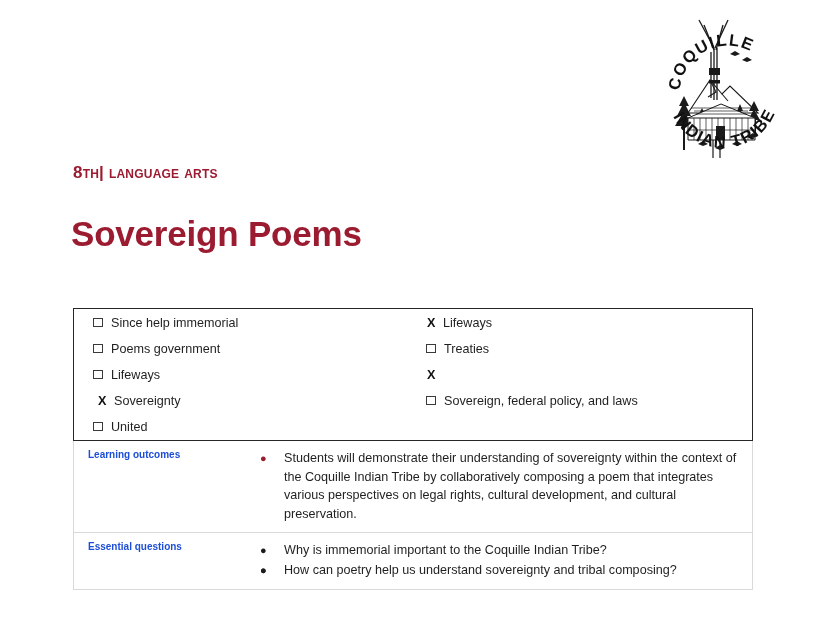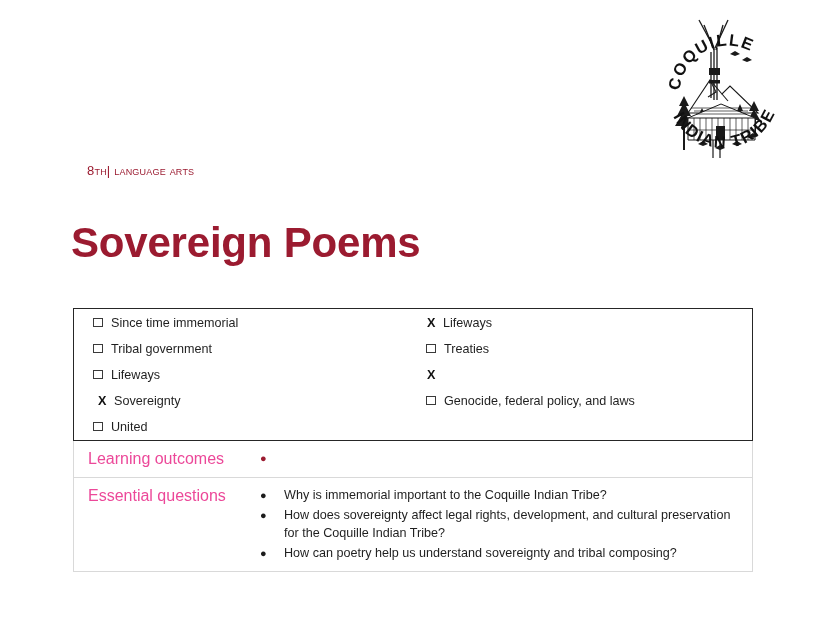--- a/index.html
+++ b/index.html
@@ -29,35 +29,35 @@
     top: 8px;
     left: 658px;
     width: 130px;
     height: 155px;
   }
   .logo-wrap svg { display: block; }
 
   
   .course-line {
     position: absolute;
-    left: 87px;
+    left: 73px;
     top: 163px;
-    font-size: 13px;
-    font-weight: normal;
+    font-size: 17px;
+    font-weight: bold;
     color: #9B1B30;
     letter-spacing: 0.2px;
     font-variant: small-caps;
     text-transform: lowercase;
   }
 
   .doc-title {
     position: absolute;
     left: 71px;
     top: 193px;
-    font-size: 42px;
+    font-size: 35px;
     font-weight: bold;
     color: #9B1B30;
     letter-spacing: -0.2px;
     line-height: 1.05;
   }
 
   
   .section-label {
     position: absolute;
     left: 80px;
@@ -137,23 +137,23 @@
   .lrow {
     display: flex;
     box-sizing: border-box;
     position: relative;
   }
   .lrow + .lrow { border-top: 1.2px solid #d9d9d9; }
 
   .lrow-label {
     flex: 0 0 178px;
     padding: 8px 0 8px 14px;
-    font-size: 16px;
-    font-weight: normal;
-    color: #ec4899;
+    font-size: 10px;
+    font-weight: bold;
+    color: #1d4ed8;
     box-sizing: border-box;
     line-height: 1.25;
   }
   .lrow-body {
     flex: 1 1 auto;
     padding: 8px 14px 9px 0px;
     box-sizing: border-box;
   }
   .blist {
     margin: 0;
@@ -278,25 +278,25 @@
 
   <h1 class="doc-title">Sovereign Poems</h1>
 
 
   <div class="eu-table">
     <div class="eu-grid">
 
       <div class="eu-col left">
         <div class="eu-item">
           <span class="eu-mark"><span class="box-glyph"></span></span>
-          <span>Since time immemorial</span>
-        </div>
-        <div class="eu-item">
-          <span class="eu-mark"><span class="box-glyph"></span></span>
-          <span>Tribal government</span>
+          <span>Since help immemorial</span>
+        </div>
+        <div class="eu-item">
+          <span class="eu-mark"><span class="box-glyph"></span></span>
+          <span>Poems government</span>
         </div>
         <div class="eu-item">
           <span class="eu-mark"><span class="box-glyph"></span></span>
           <span>Lifeways</span>
         </div>
         <div class="eu-item checked indented">
           <span class="eu-mark"><span class="x-glyph">X</span></span>
           <span>Sovereignty</span>
         </div>
         <div class="eu-item">
@@ -312,51 +312,51 @@
         </div>
         <div class="eu-item">
           <span class="eu-mark"><span class="box-glyph"></span></span>
           <span>Treaties</span>
         </div>
         <div class="eu-item checked">
           <span class="eu-mark"><span class="x-glyph">X</span></span>
         </div>
         <div class="eu-item">
           <span class="eu-mark"><span class="box-glyph"></span></span>
-          <span>Genocide, federal policy, and laws</span>
+          <span>Sovereign, federal policy, and laws</span>
         </div>
       </div>
 
     </div>
   </div>
 
   <div class="lower-table">
 
     <div class="lrow">
       <div class="lrow-label">Learning outcomes</div>
       <div class="lrow-body">
         <ul class="blist">
           <li>
             <span class="bullet maroon">●</span>
+            <span>Students will demonstrate their understanding of sovereignty within the context of the Coquille Indian Tribe by collaboratively composing a poem that integrates various perspectives on legal rights, cultural development, and cultural preservation.</span>
           </li>
         </ul>
       </div>
     </div>
 
     <div class="lrow">
       <div class="lrow-label">Essential questions</div>
       <div class="lrow-body">
         <ul class="blist">
           <li>
             <span class="bullet dark">●</span>
             <span>Why is immemorial important to the Coquille Indian Tribe?</span>
           </li>
           <li>
             <span class="bullet dark">●</span>
-            <span>How does sovereignty affect legal rights, development, and cultural preservation for the Coquille Indian Tribe?</span>
           </li>
           <li>
             <span class="bullet dark">●</span>
             <span>How can poetry help us understand sovereignty and tribal composing?</span>
           </li>
         </ul>
       </div>
     </div>
 
   </div>

